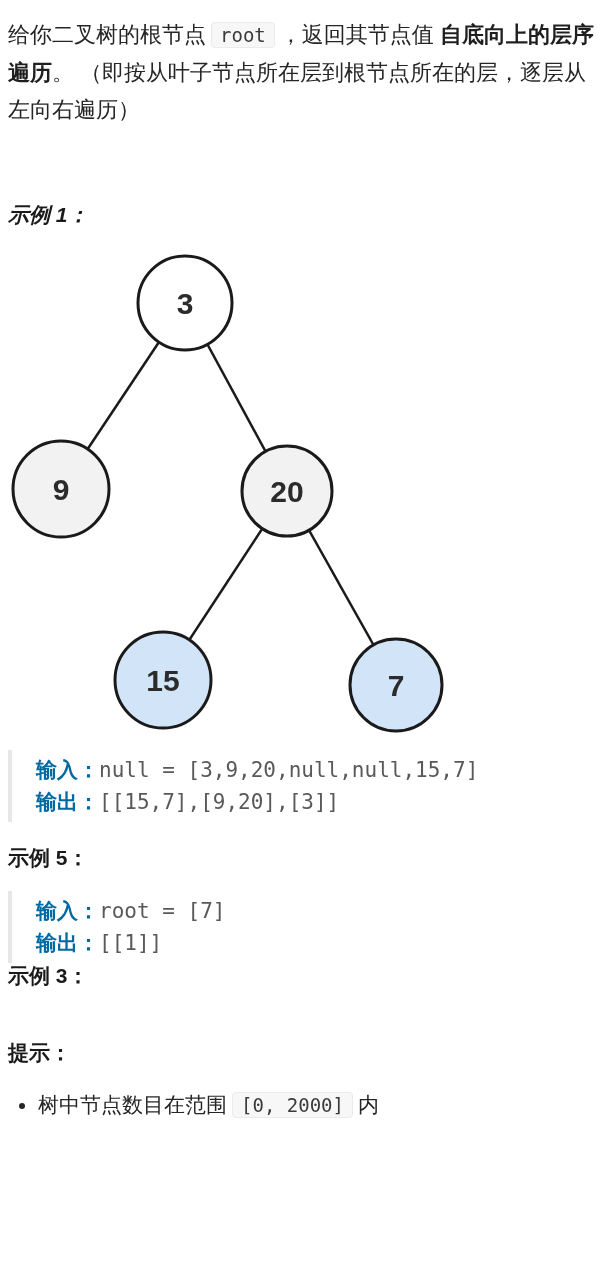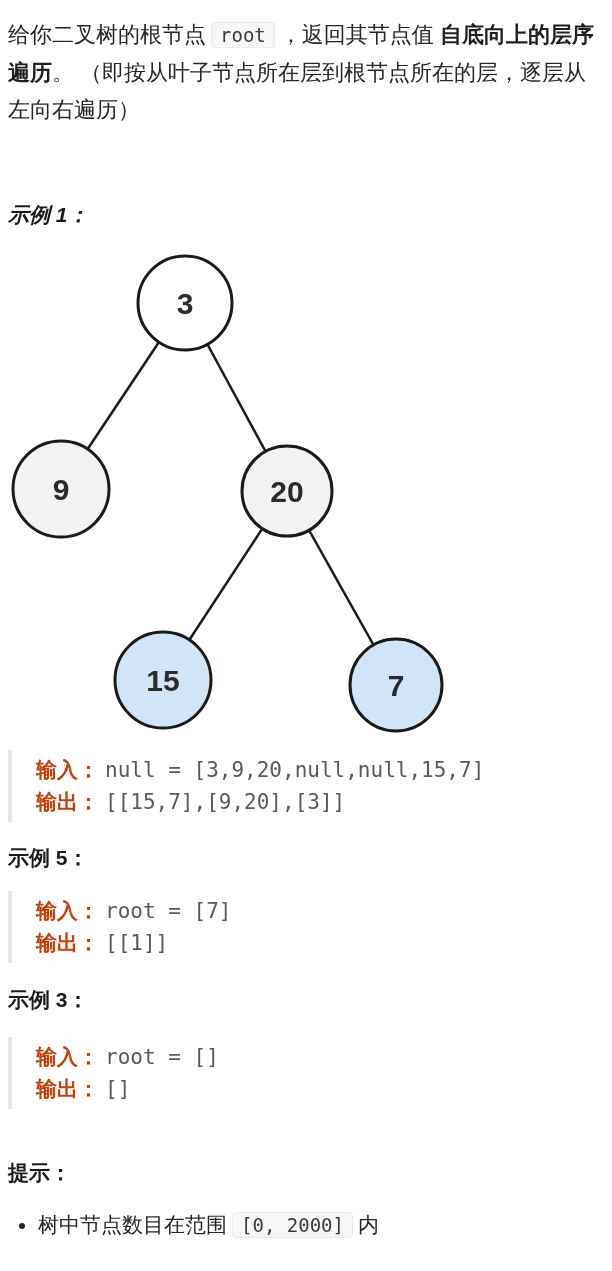--- a/index.html
+++ b/index.html
@@ -19,24 +19,24 @@
   h3{font-size:21px;line-height:26px;font-weight:700;color:#1a1a1a;margin:0;}
   #ex1-heading{margin-top:74px;font-style:italic;}
   #tree-svg{display:block;margin-top:24px;margin-left:0;}
   .example-block{
     margin:0;border-left:4px solid #e7e7e7;padding:4px 0 4px 24px;
     font-size:21px;line-height:32px;
   }
   #ex1-block{margin-top:13px;}
   #ex2-heading{margin-top:23px;}
   #ex2-block{margin-top:20px;}
-  #ex3-heading{margin-top:24px;}
+  #ex3-heading{}
   #ex3-block{margin-top:24px;}
   #hint-heading{margin-top:51px;}
-  .io-label{font-weight:700;color:#c2410c;margin-right:6px;}
+  .io-label{font-weight:700;color:#0369a1;}
   .io-value{
     font-family:"DejaVu Sans Mono","Liberation Mono",monospace;
     font-size:21px;color:#595959;
   }
   ul.hints{margin:24px 0 0;padding-left:30px;font-size:21px;line-height:30px;}
   ul.hints li{margin:0;}
   .tree-node-label{
     font-family:"Liberation Sans","DejaVu Sans",sans-serif;
     font-size:30px;font-weight:700;fill:#2b2b2b;
   }
@@ -74,21 +74,20 @@
   </svg>
 
   <pre id="ex1-block" class="example-block"><div><span class="io-label">输入：</span><span class="io-value">null = [3,9,20,null,null,15,7]</span></div><div><span class="io-label">输出：</span><span class="io-value">[[15,7],[9,20],[3]]</span></div></pre>
 
   <h3 id="ex2-heading">示例 5：</h3>
 
   <pre id="ex2-block" class="example-block"><div><span class="io-label">输入：</span><span class="io-value">root = [7]</span></div><div><span class="io-label">输出：</span><span class="io-value">[[1]]</span></div></pre>
 
   <h3 id="ex3-heading">示例 3：</h3>
 
-  <pre id="ex3-block" class="example-block"><div><span class="io-label">输入：</span><span class="io-value">root = []</span></div><div><span class="io-label">输出：</span><span class="io-value">[]</span></div></pre>
 
   <h3 id="hint-heading">提示：</h3>
 
   <ul class="hints">
     <li><span>树中节点数目在范围</span><code class="chip">[0, 2000]</code><span>内</span></li>
   </ul>
 
 </div>
 
 </body></html>

